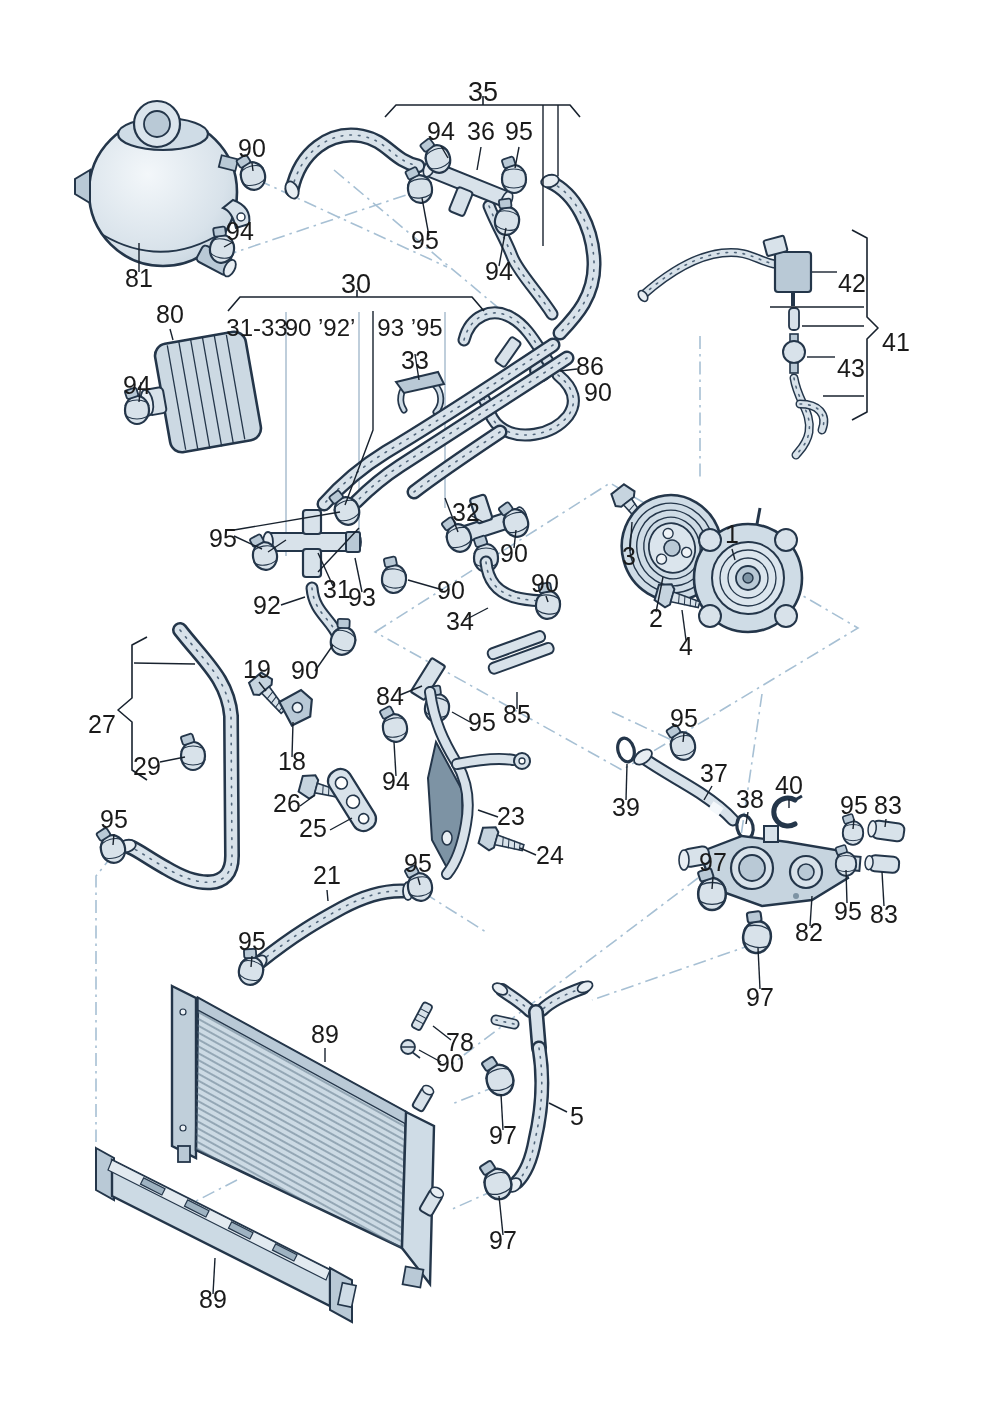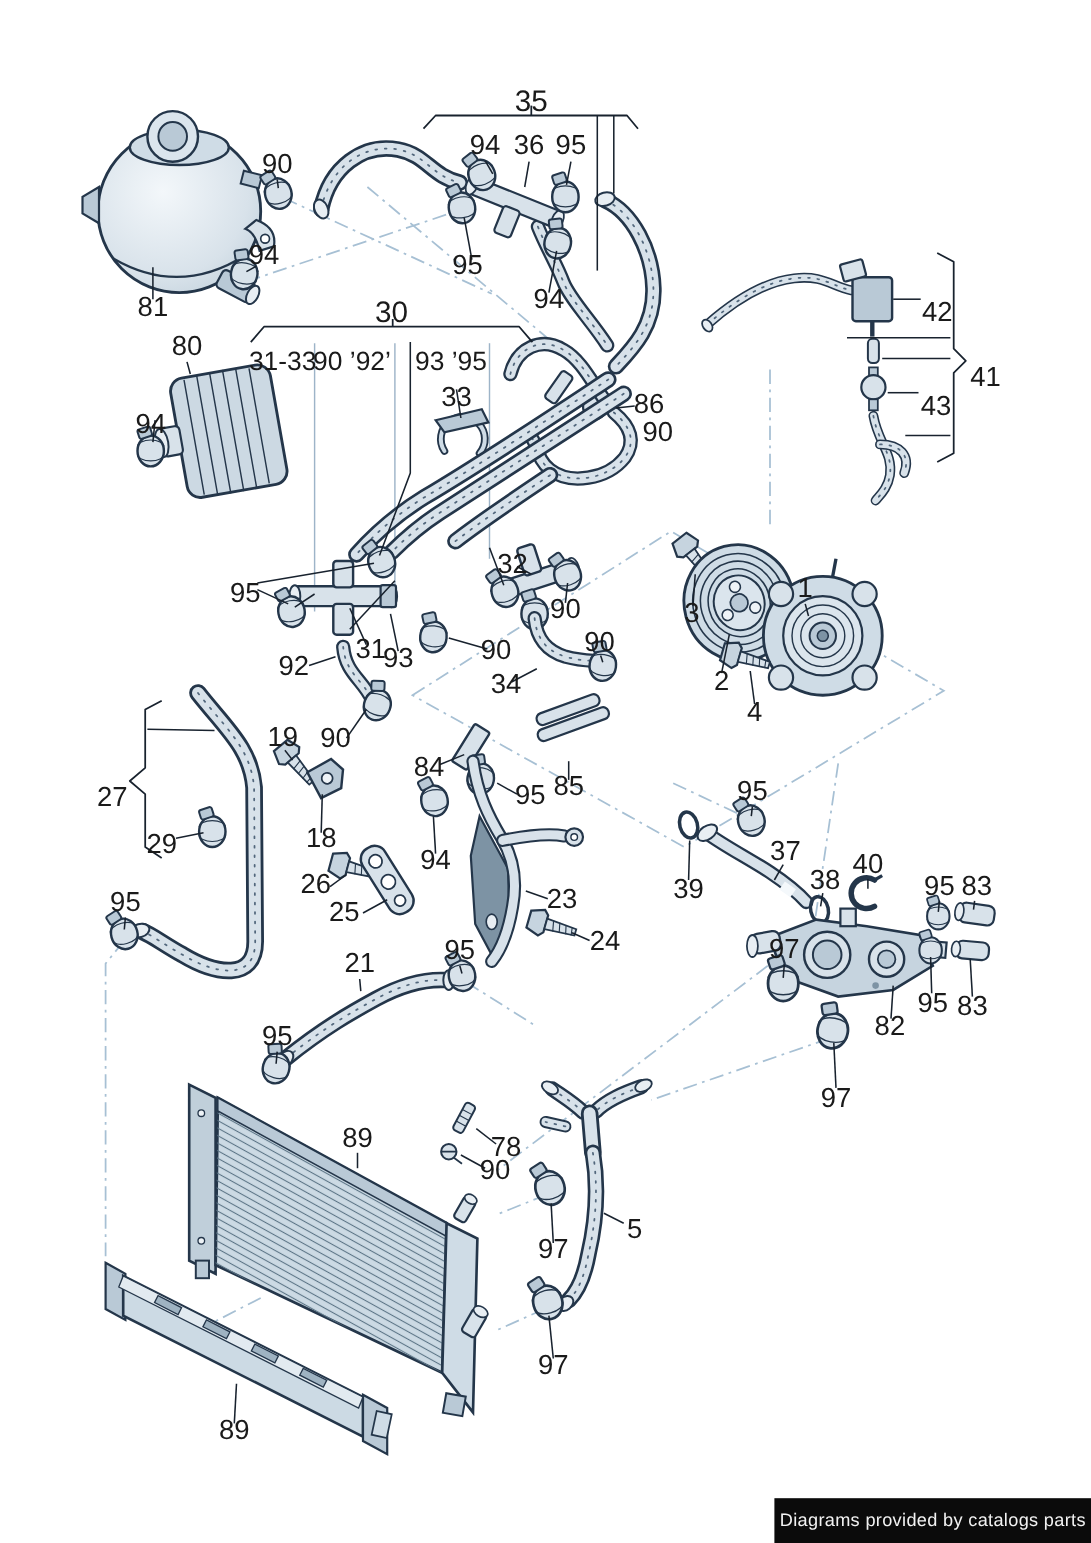--- a/index.html
+++ b/index.html
@@ -563,16 +563,13 @@
         <text x="325" y="1043" font-size="25" class="part-label">89</text>
         <text x="460" y="1051" font-size="25" class="part-label">78</text>
         <text x="450" y="1072" font-size="25" class="part-label">90</text>
         <text x="503" y="1144" font-size="25" class="part-label">97</text>
         <text x="577" y="1125" font-size="25" class="part-label">5</text>
         <text x="503" y="1249" font-size="25" class="part-label">97</text>
         <text x="213" y="1308" font-size="25" class="part-label">89</text>
       </g>
 </svg>
 
-<footer class="footer-bar">
-  <span>Diagrams provided by catalogs parts</span>
-</footer>
 </div>
 
 </body></html>

